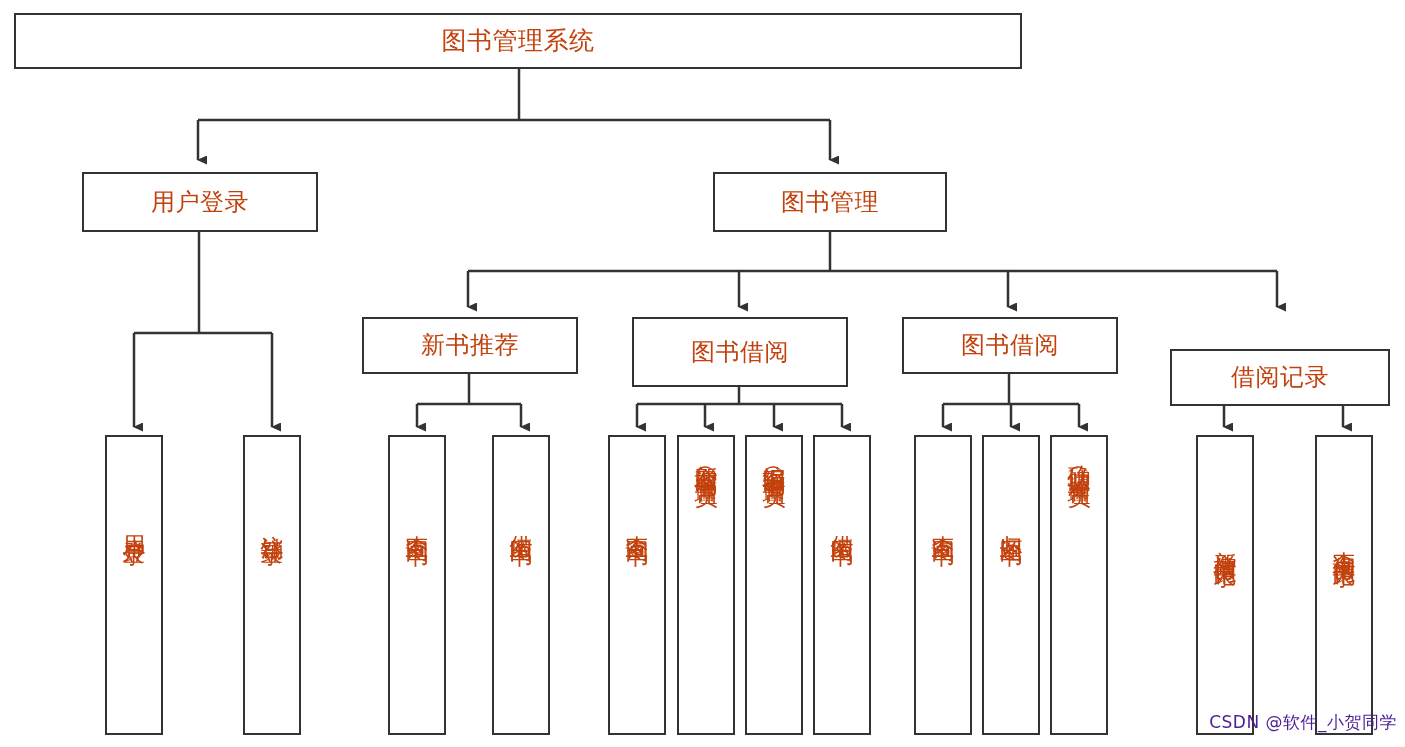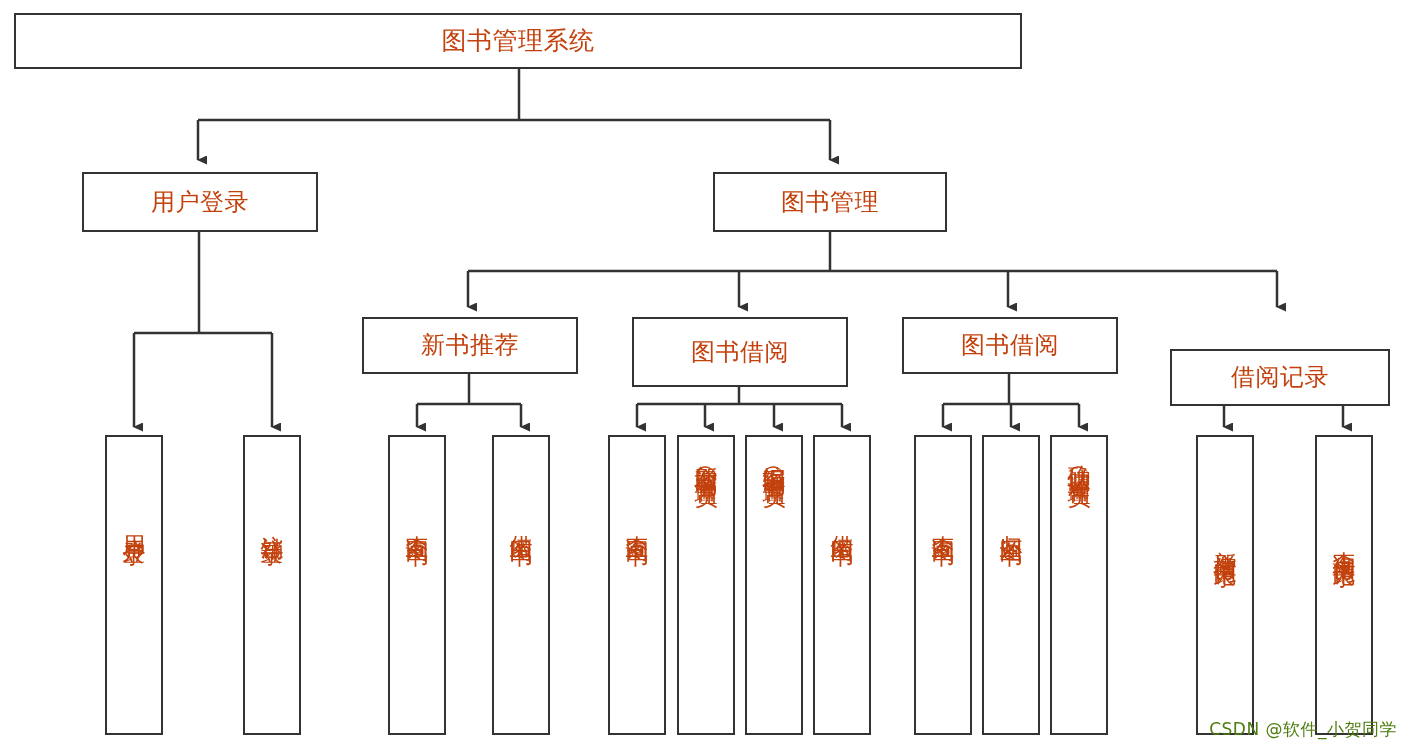--- a/index.html
+++ b/index.html
@@ -68,23 +68,23 @@
   }
   .node.vert.midshort .node-label {
     margin-top: 88px;
   }
   .node.vert.top .node-label {
     margin-top: 2px;
   }
   #watermark {
     position: absolute;
     right: 8px;
-    bottom: 6px;
+    bottom: 13px;
     font-size: 17px;
-    color: #4d7c0f;
+    color: #4c1d95;
     letter-spacing: 0.5px;
     z-index: 5;
     white-space: nowrap;
   }
 </style>
 </head>
 <body>
 
 <div id="diagram-canvas">
 

